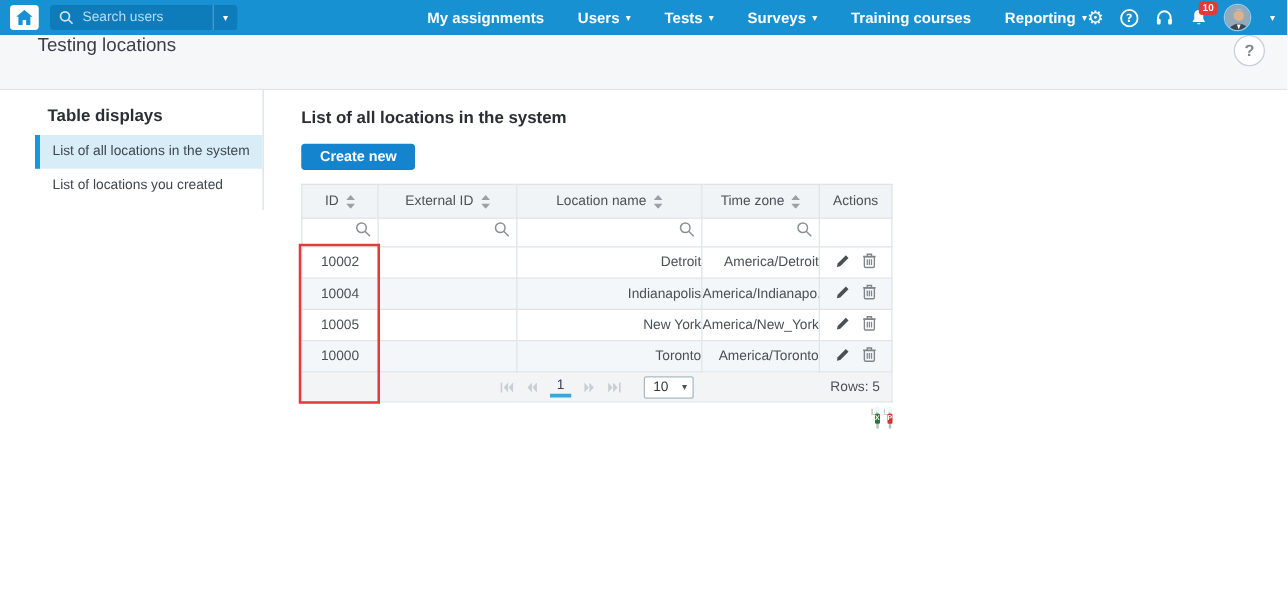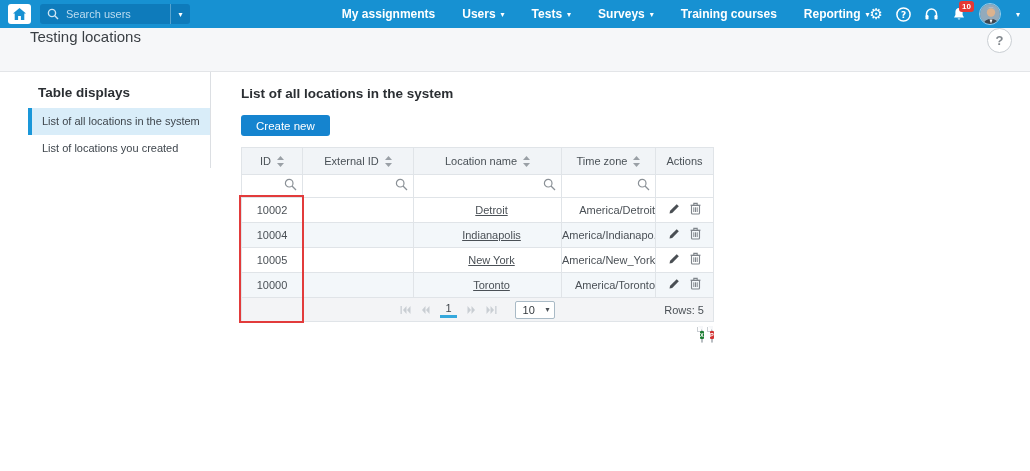--- a/index.html
+++ b/index.html
@@ -32,33 +32,33 @@
 
   
   .content { display:flex; align-items:flex-start; }
   .sidebar { width:211px; border-right:1px solid #dcdfe3; padding:13px 0 6px 0; }
   .sidebar-heading { font-size:13.5px; font-weight:bold; color:#2b2f33; margin:0 0 8px 38px; }
   .side-item { height:27px; line-height:27px; font-size:11px; color:#3f464d; margin-left:28px; padding-left:10px; cursor:pointer; border-left:4px solid transparent; white-space:nowrap; }
   .side-item.active { background:#d9edf9; border-left-color:#1a97d9; }
 
   .main { flex:1; padding:14px 0 0 30px; }
   .main-heading { font-size:13.5px; font-weight:bold; color:#2b2f33; margin-bottom:14px; }
-  .create-btn { height:21px; background:#1584cf; color:#ffffff; border:none; border-radius:3px; font-size:11.5px; font-weight:normal; padding:0 15px; cursor:pointer; margin-bottom:11px; }
+  .create-btn { height:21px; background:#1584cf; color:#ffffff; border:none; border-radius:3px; font-size:11.5px; font-weight:bold; padding:0 15px; cursor:pointer; margin-bottom:11px; }
 
   
   .table-wrap { position:relative; width:472px; }
   table.loc { border-collapse:collapse; table-layout:fixed; width:472px; background:#ffffff; }
   .loc th, .loc td { border:1px solid #e0e4e8; font-weight:normal; }
   .loc thead th { height:27px; background:#f1f4f7; font-size:11px; color:#4a5157; }
   .th-inner { display:flex; align-items:center; justify-content:center; gap:6px; }
   .filter-row td { height:23px; background:#ffffff; text-align:right; padding-right:5px; cursor:pointer; }
   .loc tbody td { height:25px; font-size:11px; color:#4a5056; }
   .loc tbody tr:nth-child(even) td { background:#f3f7fa; }
   .c-id { text-align:center; }
-  .c-loc { text-align:center; padding-left:8px;text-decoration:underline; }
+  .c-loc { text-align:right; padding-left:8px; }
   .c-tz { text-align:right; font-size:10.5px; white-space:nowrap; overflow:hidden; }
   .c-act { text-align:center; }
   .act-btn { background:none; border:none; padding:0 5px; cursor:pointer; }
   tfoot td { height:24px; background:#f3f4f6; position:relative; }
   .pager { display:flex; align-items:center; justify-content:center; gap:10px; height:100%; }
   .pg-btn { background:none; border:none; padding:0; cursor:default; display:flex; align-items:center; }
   .pg-num { font-size:11px; color:#3f454b; border-bottom:3px solid #35a8dc; padding:1px 5px 1px 5px; cursor:pointer; }
   .size-sel { width:40px; height:18px; background:#ffffff; border:1px solid #a9bac6; border-radius:2px; font-size:11px; color:#33383d; display:flex; align-items:center; justify-content:space-between; padding:0 4px 0 7px; cursor:pointer; margin-left:8px; }
   .size-caret { font-size:8px; color:#4a5056; font-family:"DejaVu Sans",sans-serif; }
   .rows-count { position:absolute; right:9px; top:0; height:100%; display:flex; align-items:center; font-size:11px; color:#4a5056; }

